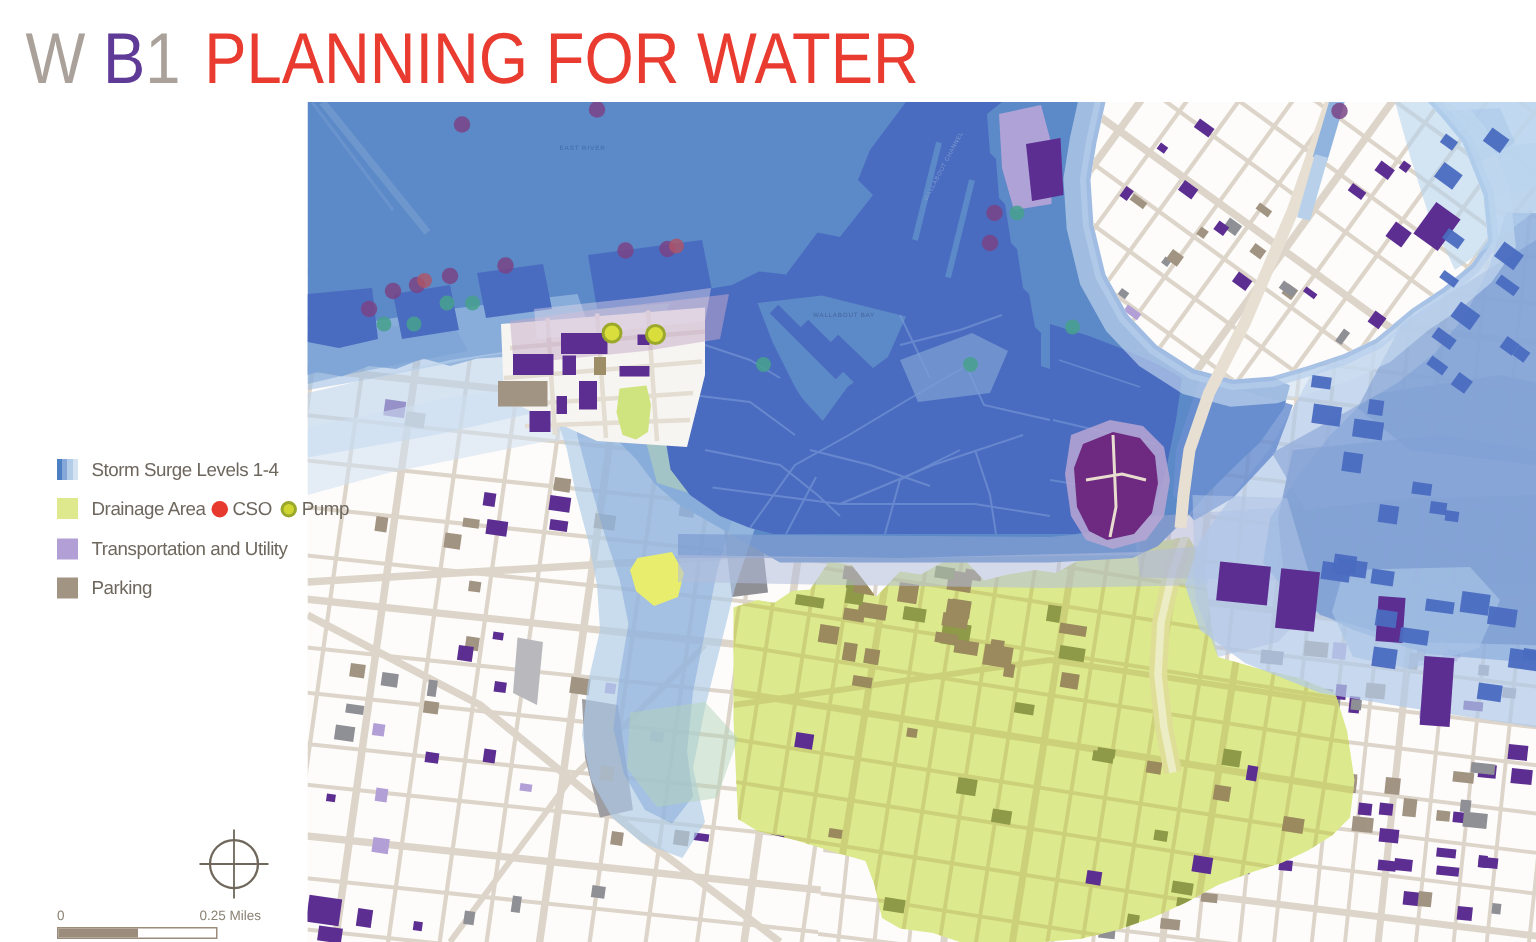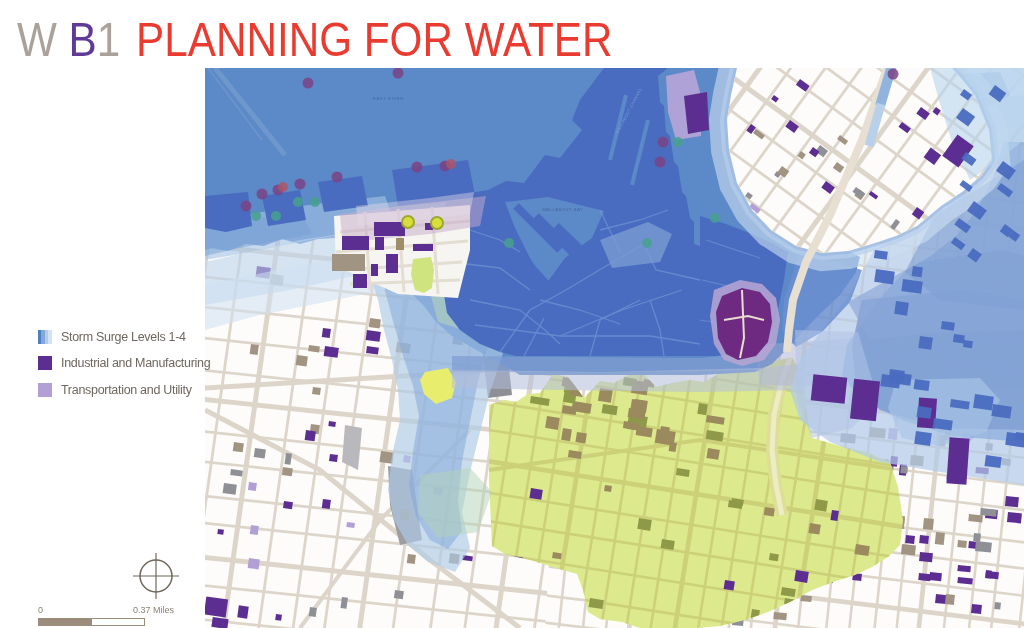--- a/index.html
+++ b/index.html
@@ -1,18 +1,18 @@
 <!DOCTYPE html>
 <html><head><meta charset="utf-8">
 <style>
 html,body{margin:0;padding:0;width:1024px;height:628px;background:#ffffff;overflow:hidden;position:relative;font-family:"Liberation Sans",sans-serif;}
 .abs{position:absolute;}
 #hdr{top:12px;left:17px;font-size:48px;white-space:nowrap;transform:scale(0.88,1);transform-origin:0 0;}
 #hdr .w{color:#aaa29a;} #hdr .b{color:#5f3a96;} #hdr .r{color:#e93b30;margin-left:18px;}
-#legend{left:38px;top:300px;font-size:12.5px;color:#6e675e;letter-spacing:-0.3px;margin-top:24px;}
+#legend{left:38px;top:300px;font-size:12.5px;color:#6e675e;letter-spacing:-0.3px;}
 .lrow{height:26.3px;display:flex;align-items:center;}
 .sw{width:14px;height:14px;margin-right:9px;flex:0 0 14px;}
 .dot{border-radius:50%;display:inline-block;}
 #scale{left:38px;top:605px;font-size:9px;color:#8a8274;width:140px;}
 #scale .bar{margin-top:3px;height:6px;border:1px solid #9b8c7c;display:flex;width:105px;}
 #scale .f{background:#9b8c7c;width:53px;height:6px;}
 #scale .lbl{display:flex;justify-content:space-between;width:136px;}
 </style></head>
 <body>
 
@@ -713,35 +713,36 @@
 <text x="0" y="0" font-size="4" fill="#7b9ad0" letter-spacing="0.4" transform="translate(618,134) rotate(-62)">WALLABOUT CHANNEL</text>
 </g>
 </svg>
 
 <div id="hdr" class="abs"><span class="w">W </span><span class="b">B</span><span class="w">1</span><span class="r">PLANNING FOR WATER</span></div>
 
 <div id="legend" class="abs">
 
 <div class="lrow"><span class="sw" style="background:linear-gradient(90deg,#4d7fc3 0 25%,#85a8d8 0 50%,#b3cce8 0 75%,#d4e2f2 0)"></span>Storm Surge Levels 1-4</div>
 
-
-
-<div class="lrow"><span class="sw" style="background:#5c2e91"></span>Industrial and Manufacturing</div>
+<div class="lrow"><span class="sw" style="background:#dde98c"></span>Drainage Area<span class="dot" style="background:#e8392f;width:11px;height:11px;margin:0 3px 0 4px"></span>CSO<span class="dot" style="background:#cfd632;border:2px solid #9aa82b;width:7px;height:7px;margin:0 3px 0 6px"></span>Pump</div>
+
+
 
 <div class="lrow"><span class="sw" style="background:#b29fd6"></span>Transportation and Utility</div>
 
+<div class="lrow"><span class="sw" style="background:#a29483"></span>Parking</div>
 
 </div>
 
 <svg class="abs" style="left:130px;top:550px" width="52" height="52" viewBox="0 0 52 52">
 <circle cx="26" cy="26" r="16" fill="none" stroke="#6f675b" stroke-width="1.5"></circle>
 <line x1="26" y1="3" x2="26" y2="49" stroke="#6f675b" stroke-width="1.2"></line>
 <line x1="3" y1="26" x2="49" y2="26" stroke="#6f675b" stroke-width="1.2"></line>
 </svg>
 
 <div id="scale" class="abs">
 <div class="lbl">
       <span>0</span>
-      <span>0.37 Miles</span>
+      <span>0.25 Miles</span>
     </div>
 <div class="bar">
       <div class="f"></div>
     </div>
 </div>
 </body></html>

